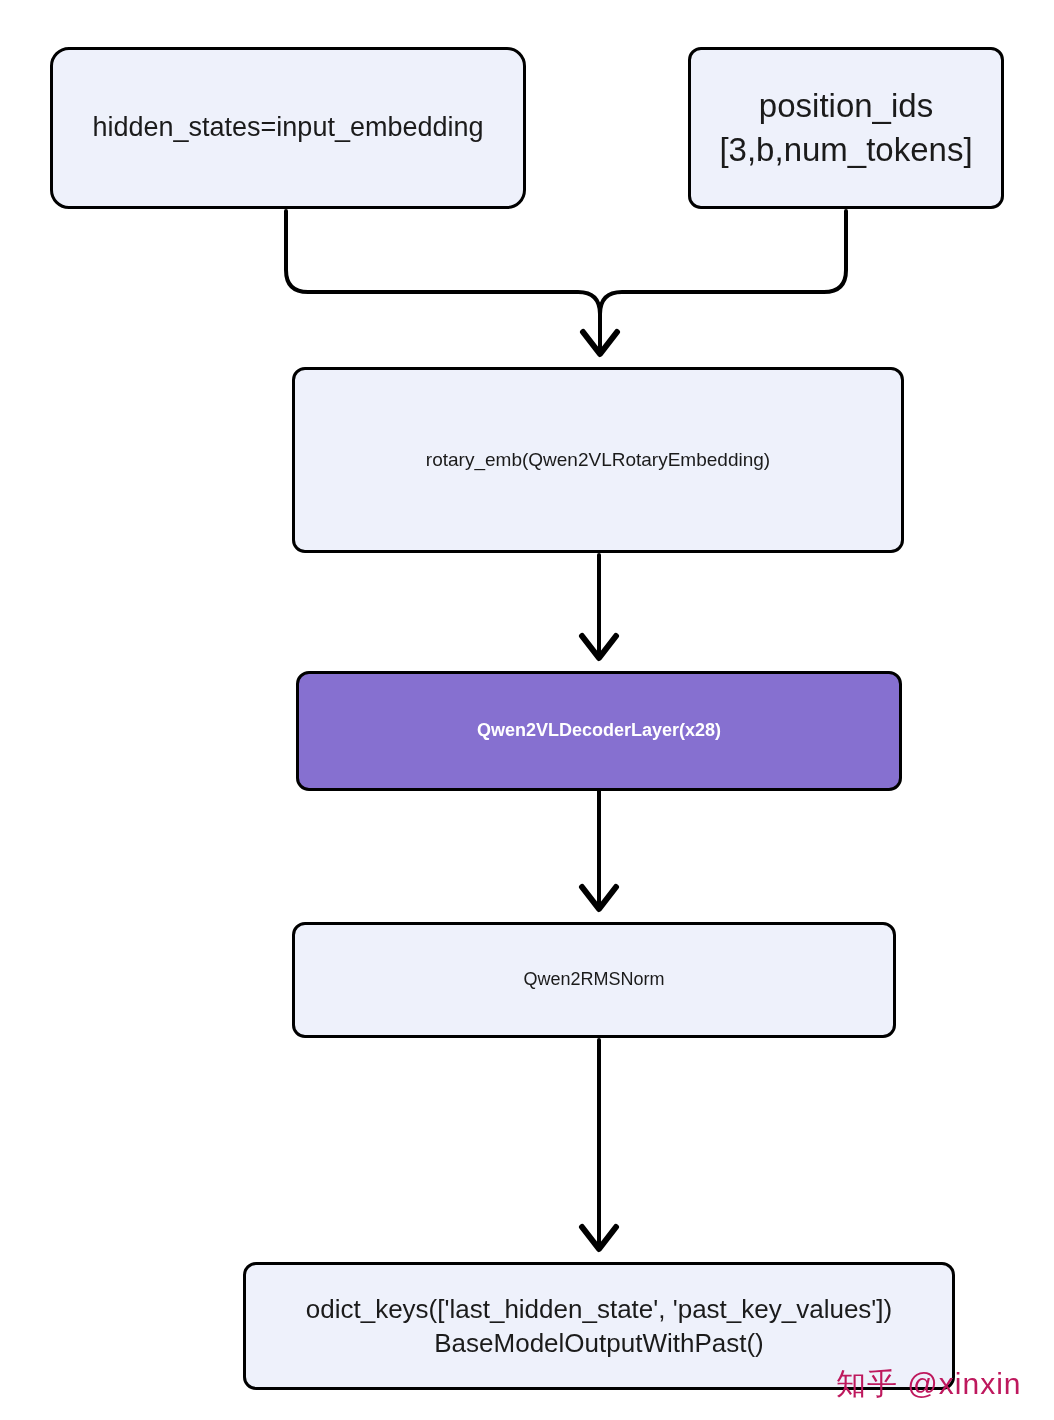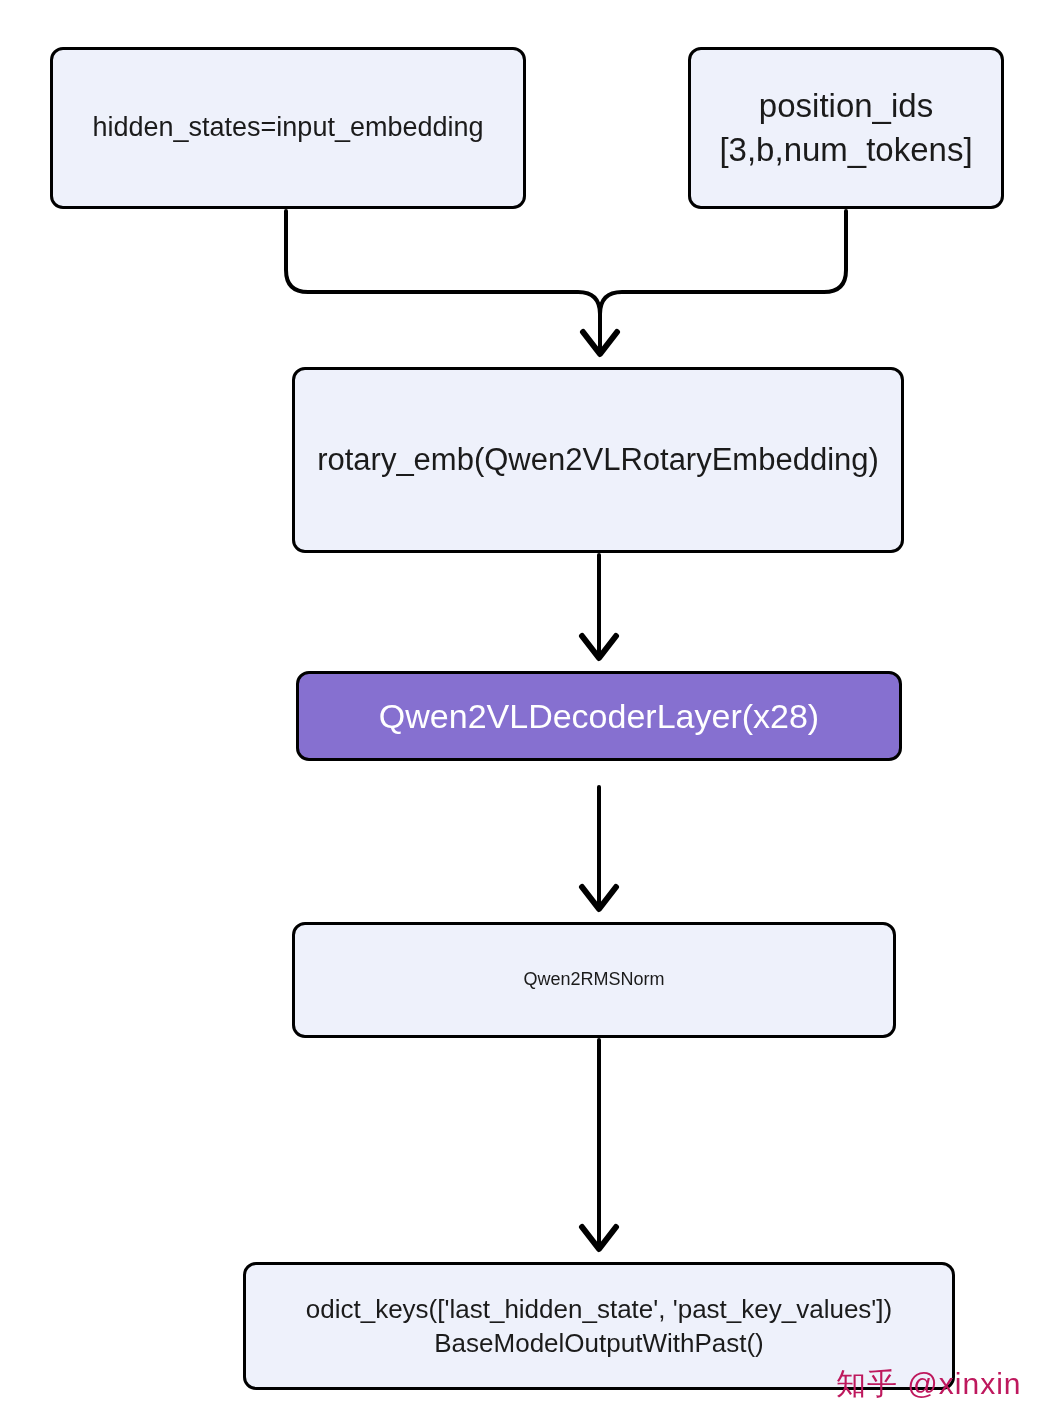--- a/index.html
+++ b/index.html
@@ -37,33 +37,35 @@
   }
   .node-accent {
     background: #8670d0;
     color: #ffffff;
   }
 
   
   #node-hidden-states {
     left: 50px;  top: 47px;  width: 476px; height: 162px;
     font-size: 27px;
+    border-radius: 19px;
   }
   #node-position-ids {
     left: 688px; top: 47px;  width: 316px; height: 162px;
     font-size: 33px;
   }
   #node-rotary-emb {
     left: 292px; top: 367px; width: 612px; height: 186px;
-    font-size: 31px;
+    font-size: 19px;
     text-align: center;
   }
   #node-decoder-layer {
-    left: 296px; top: 671px; width: 606px; height: 90px;
-    font-size: 34px;
+    left: 296px; top: 671px; width: 606px; height: 120px;
+    font-size: 18px;
+    font-weight: bold;
   }
   #node-rmsnorm {
     left: 292px; top: 922px; width: 604px; height: 116px;
     font-size: 18px;
   }
   #node-output {
     left: 243px; top: 1262px; width: 712px; height: 128px;
     font-size: 26px;
   }
 

